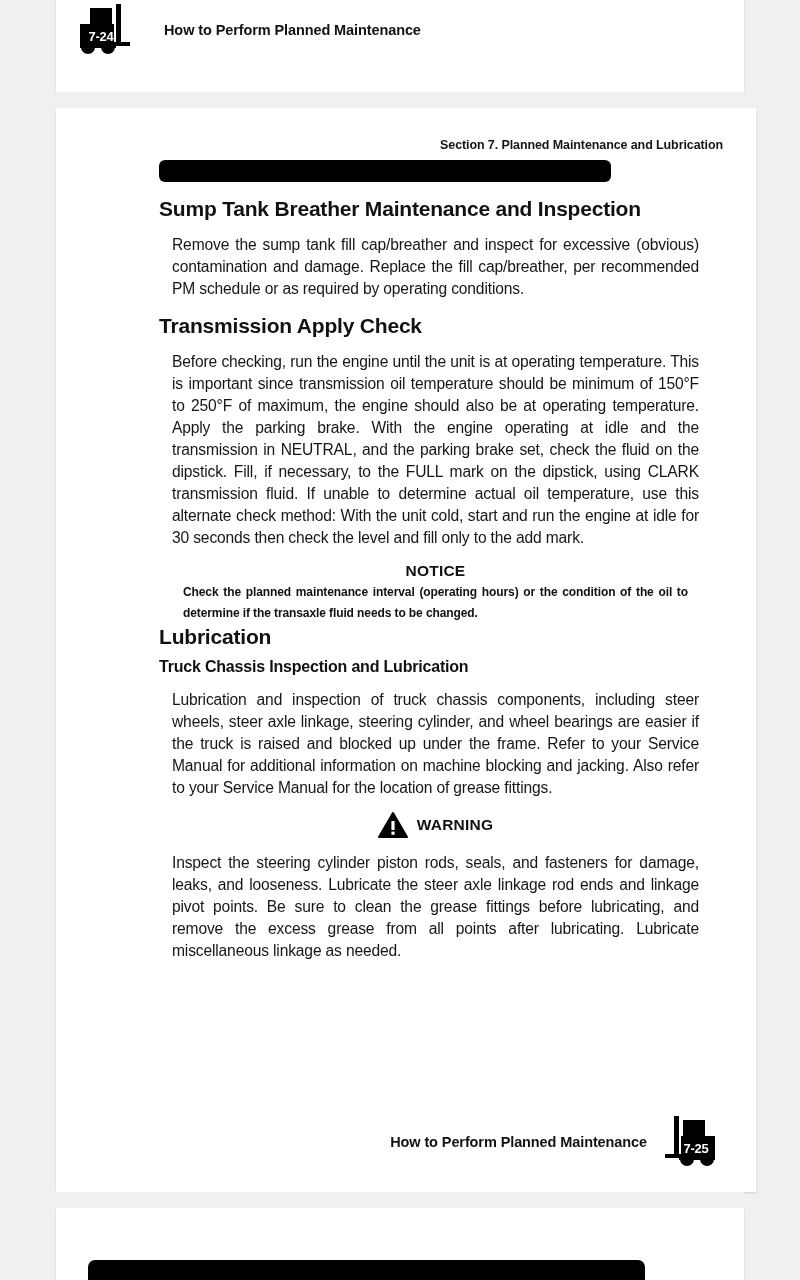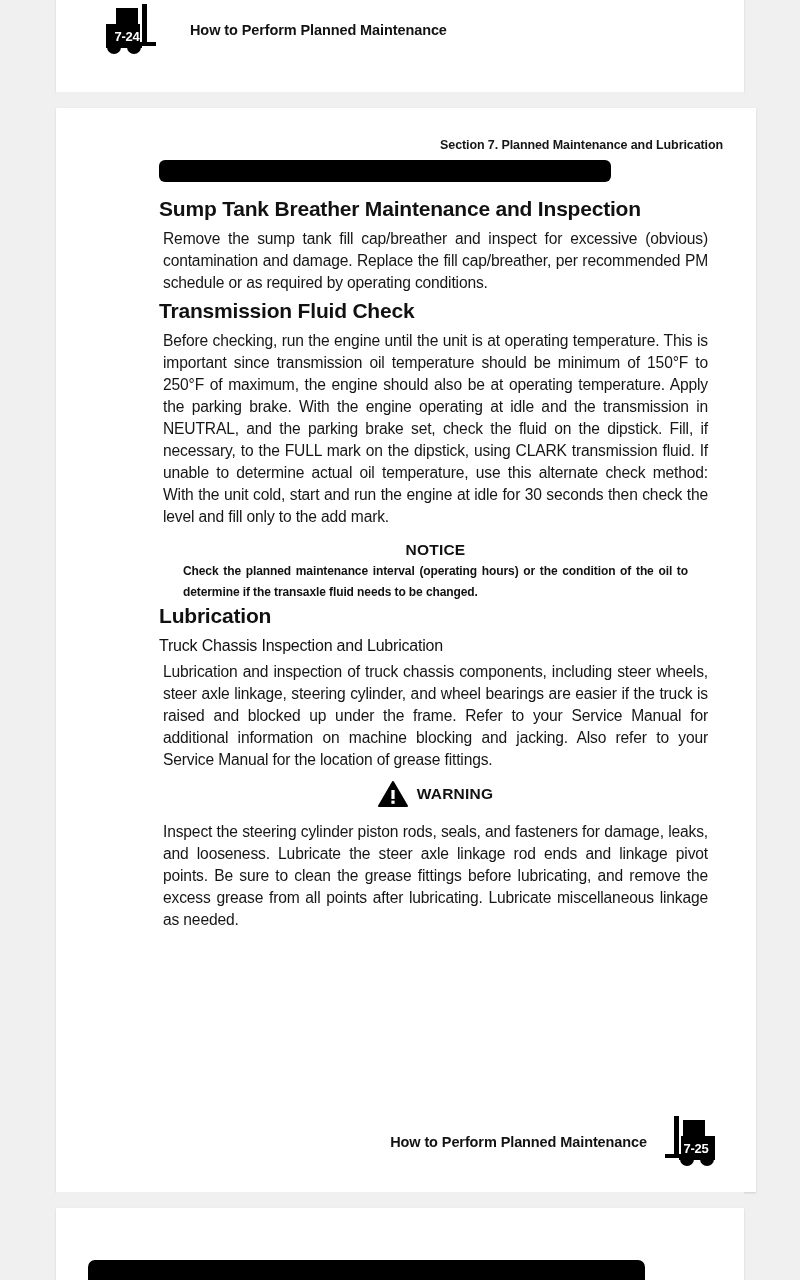--- a/index.html
+++ b/index.html
@@ -34,21 +34,21 @@
   .page-next  { top: 1208px; height: 200px; }
 
   
   .runhead {
     position: absolute;
     left: 0; right: 0;
     top: 120px;
     height: 60px;
     display: flex;
     align-items: center;
-    padding-left: 42px;
+    padding-left: 16px;
     box-sizing: border-box;
   }
   .runhead-title {
     font-size: 14.5px;
     font-weight: bold;
     color: #121212;
     letter-spacing: -0.1px;
     margin-left: 30px;
   }
 
@@ -105,34 +105,34 @@
   h2.head-1 {
     font-size: 21px;
     font-weight: bold;
     color: #111111;
     margin: 0 0 7px 0;
     letter-spacing: -0.2px;
     line-height: 1.2;
   }
   h3.head-2 {
     font-size: 16px;
-    font-weight: normal;
+    font-weight: bold;
     color: #111111;
     margin: 0 0 6px 0;
     letter-spacing: -0.2px;
     line-height: 1.2;
   }
   .gap-top { margin-top: 15px; }
   .gap-top-sm { margin-top: 12px; }
 
   p.body {
     font-size: 15.6px;
     line-height: 22px;
     color: #161616;
-    margin: 4px;
+    margin: 13px;
     text-align: justify;
     text-justify: inter-word;
     letter-spacing: -0.15px;
   }
 
   
   .admon {
     margin: 13px 0 0 0;
   }
   .admon-label {
@@ -232,21 +232,21 @@
 
     <div class="section-line">Section 7.  Planned Maintenance and Lubrication</div>
 
     <div class="black-bar"></div>
 
     <div class="content">
 
       <h2 class="head-1">Sump Tank Breather Maintenance and Inspection</h2>
       <p class="body">Remove the sump tank fill cap/breather and inspect for excessive (obvious) contamination and damage. Replace the fill cap/breather, per recommended PM schedule or as required by operating conditions.</p>
 
-      <h2 class="head-1 gap-top">Transmission Fluid Check</h2>
+      <h2 class="head-1 gap-top">Transmission Apply Check</h2>
       <p class="body">Before checking, run the engine until the unit is at operating temperature. This is important since transmission oil temperature should be minimum of 150°F to 250°F of maximum, the engine should also be at operating temperature. Apply the parking brake. With the engine operating at idle and the transmission in NEUTRAL, and the parking brake set, check the fluid on the dipstick. Fill, if necessary, to the FULL mark on the dipstick, using CLARK transmission fluid. If unable to determine actual oil temperature, use this alternate check method: With the unit cold, start and run the engine at idle for 30 seconds then check the level and fill only to the add mark.</p>
 
       <div class="admon">
         <div class="admon-label">NOTICE</div>
         <div class="admon-body">Check the planned maintenance interval (operating hours) or the condition of the oil to determine if the transaxle fluid needs to be changed.</div>
       </div>
 
       <h2 class="head-1 gap-top-sm">Lubrication</h2>
 
       <h3 class="head-2">Truck Chassis Inspection and Lubrication</h3>

